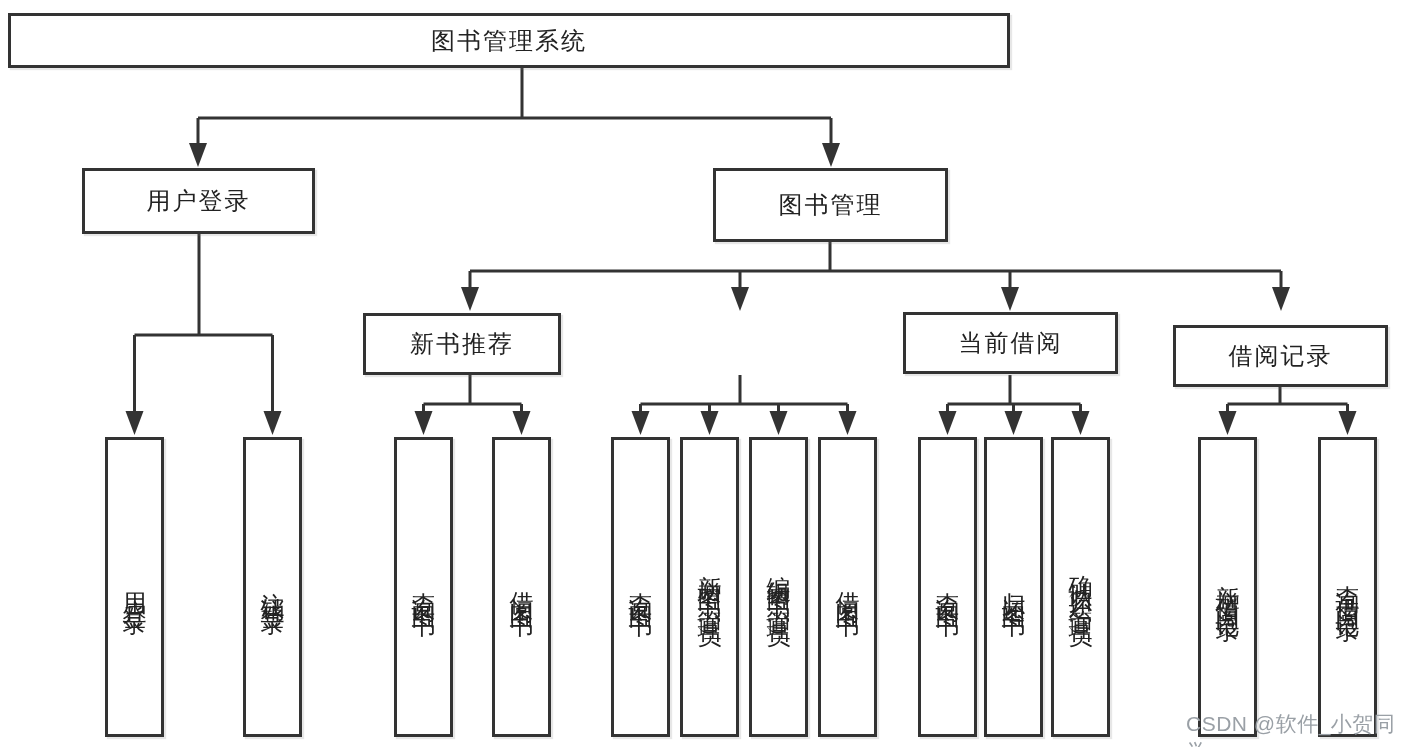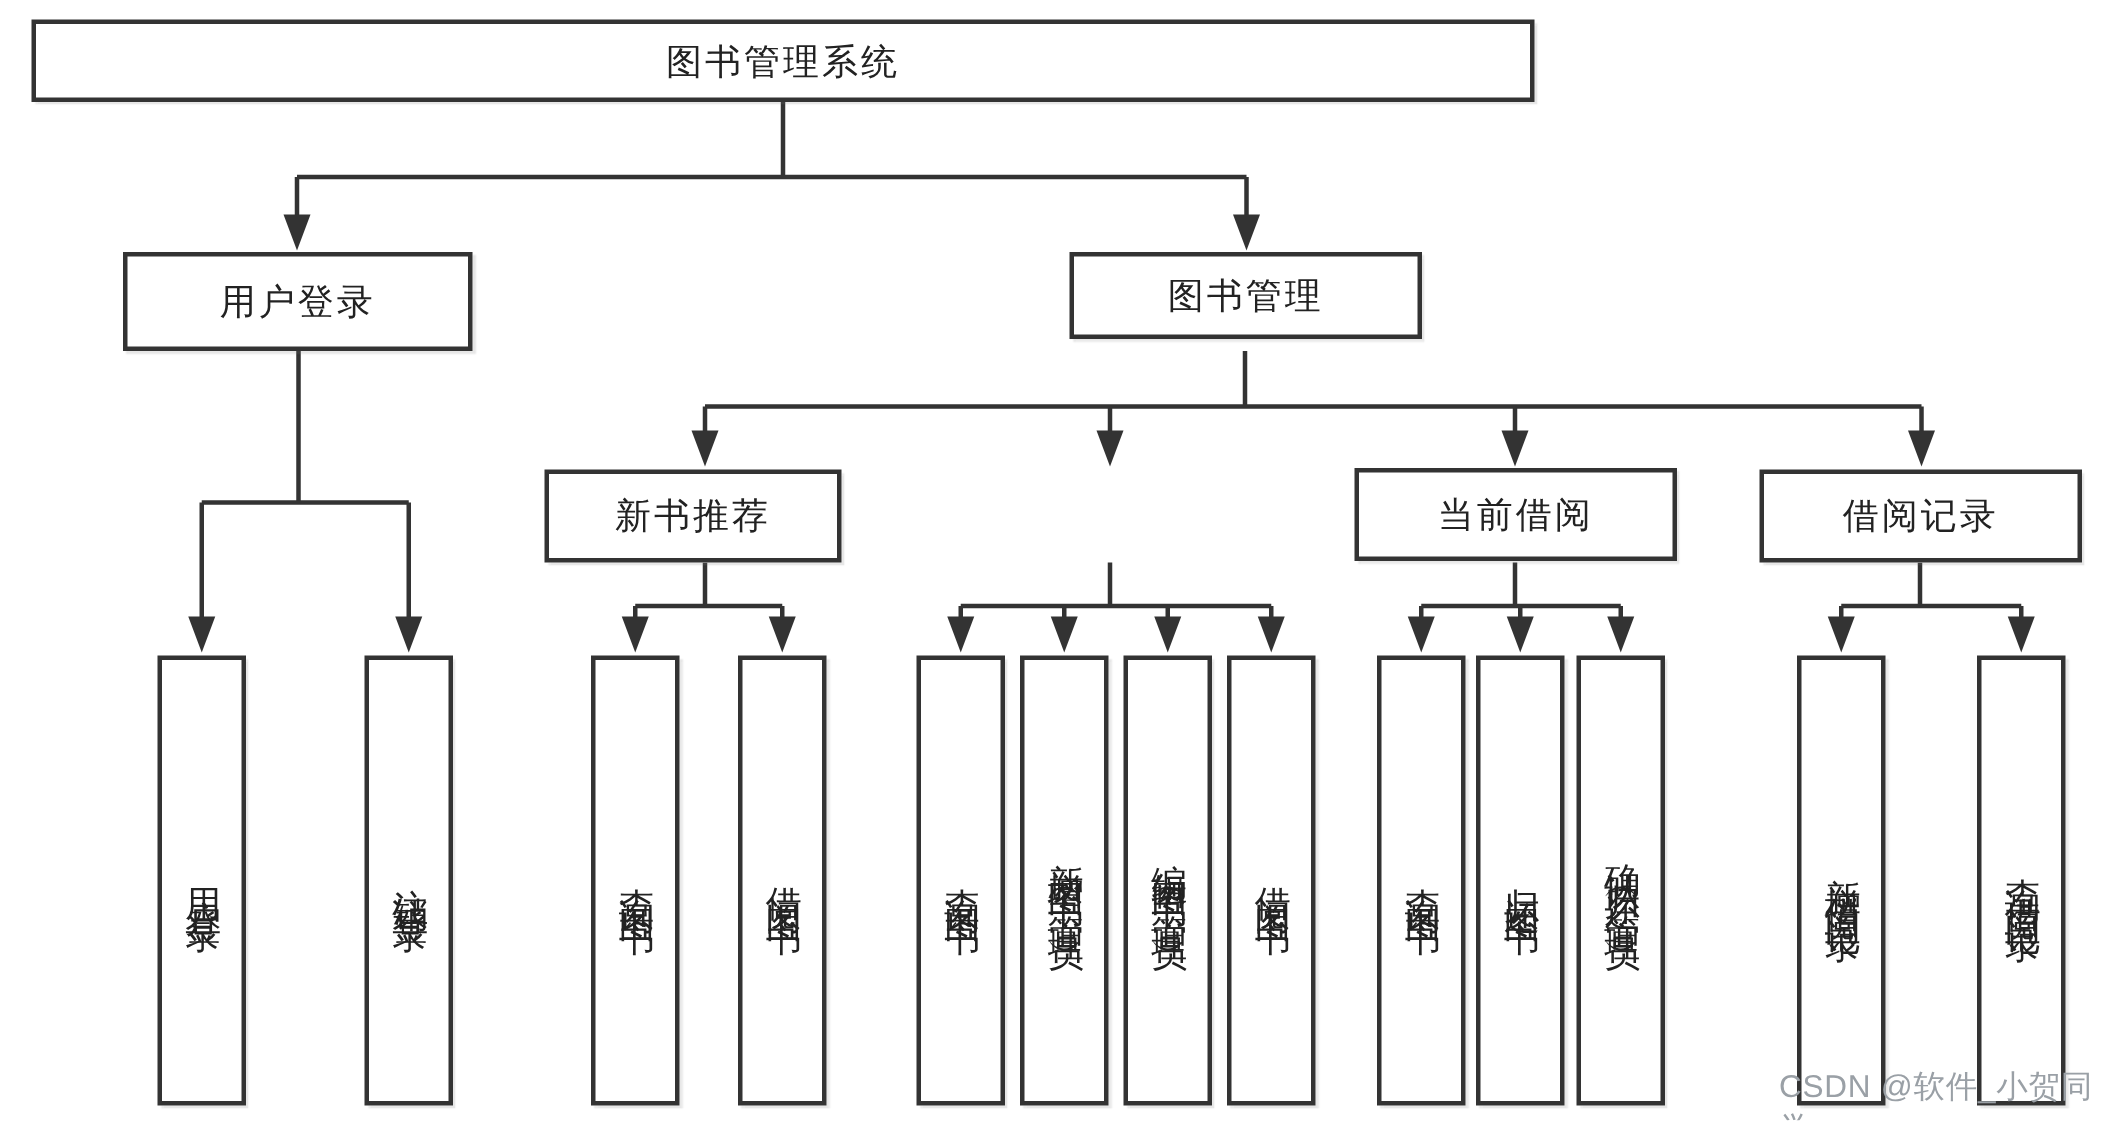--- a/index.html
+++ b/index.html
@@ -103,28 +103,28 @@
       <polygon points="1004.5,411 1022.5,411 1013.5,435"></polygon>
       <polygon points="1071.5,411 1089.5,411 1080.5,435"></polygon>
     </g>
     <g>
       <path d="M1280 375 V404 M1227.5 404 H1347.5 M1227.5 404 V413 M1347.5 404 V413"></path>
       <polygon points="1218.5,411 1236.5,411 1227.5,435"></polygon>
       <polygon points="1338.5,411 1356.5,411 1347.5,435"></polygon>
     </g>
   </svg>
 
-  <div class="node" style="left:21px; top:13px; width:1002px; height:55px;">图书管理系统</div>
+  <div class="node" style="left:8px; top:13px; width:1002px; height:55px;">图书管理系统</div>
 
   <div class="node" style="left:82px; top:168px; width:233px; height:66px;">用户登录</div>
-  <div class="node" style="left:713px; top:168px; width:235px; height:58px;text-align:center;">图书管理</div>
+  <div class="node" style="left:713px; top:168px; width:235px; height:74px;text-align:center;">图书管理</div>
 
   <div class="node" style="left:363px; top:313px; width:198px; height:62px;">新书推荐</div>
   <div class="node" style="left:903px; top:312px; width:215px; height:62px;">当前借阅</div>
-  <div class="node" style="left:1173px; top:313px; width:215px; height:62px;">借阅记录</div>
+  <div class="node" style="left:1173px; top:325px; width:215px; height:62px;">借阅记录</div>
 
   <div class="node v-node" style="left:105px; top:437px; width:59px; height:300px;">用户登录</div>
   <div class="node v-node" style="left:243px; top:437px; width:59px; height:300px;">注销登录</div>
 
   <div class="node v-node" style="left:394px; top:437px; width:59px; height:300px;">查询图书</div>
   <div class="node v-node" style="left:492px; top:437px; width:59px; height:300px;">借阅图书</div>
 
   <div class="node v-node" style="left:611px; top:437px; width:59px; height:300px;">查询图书</div>
   <div class="node v-node" style="left:680px; top:437px; width:59px; height:300px;">新增图书（管理员）</div>
   <div class="node v-node" style="left:749px; top:437px; width:59px; height:300px;">编辑图书（管理员）</div>

